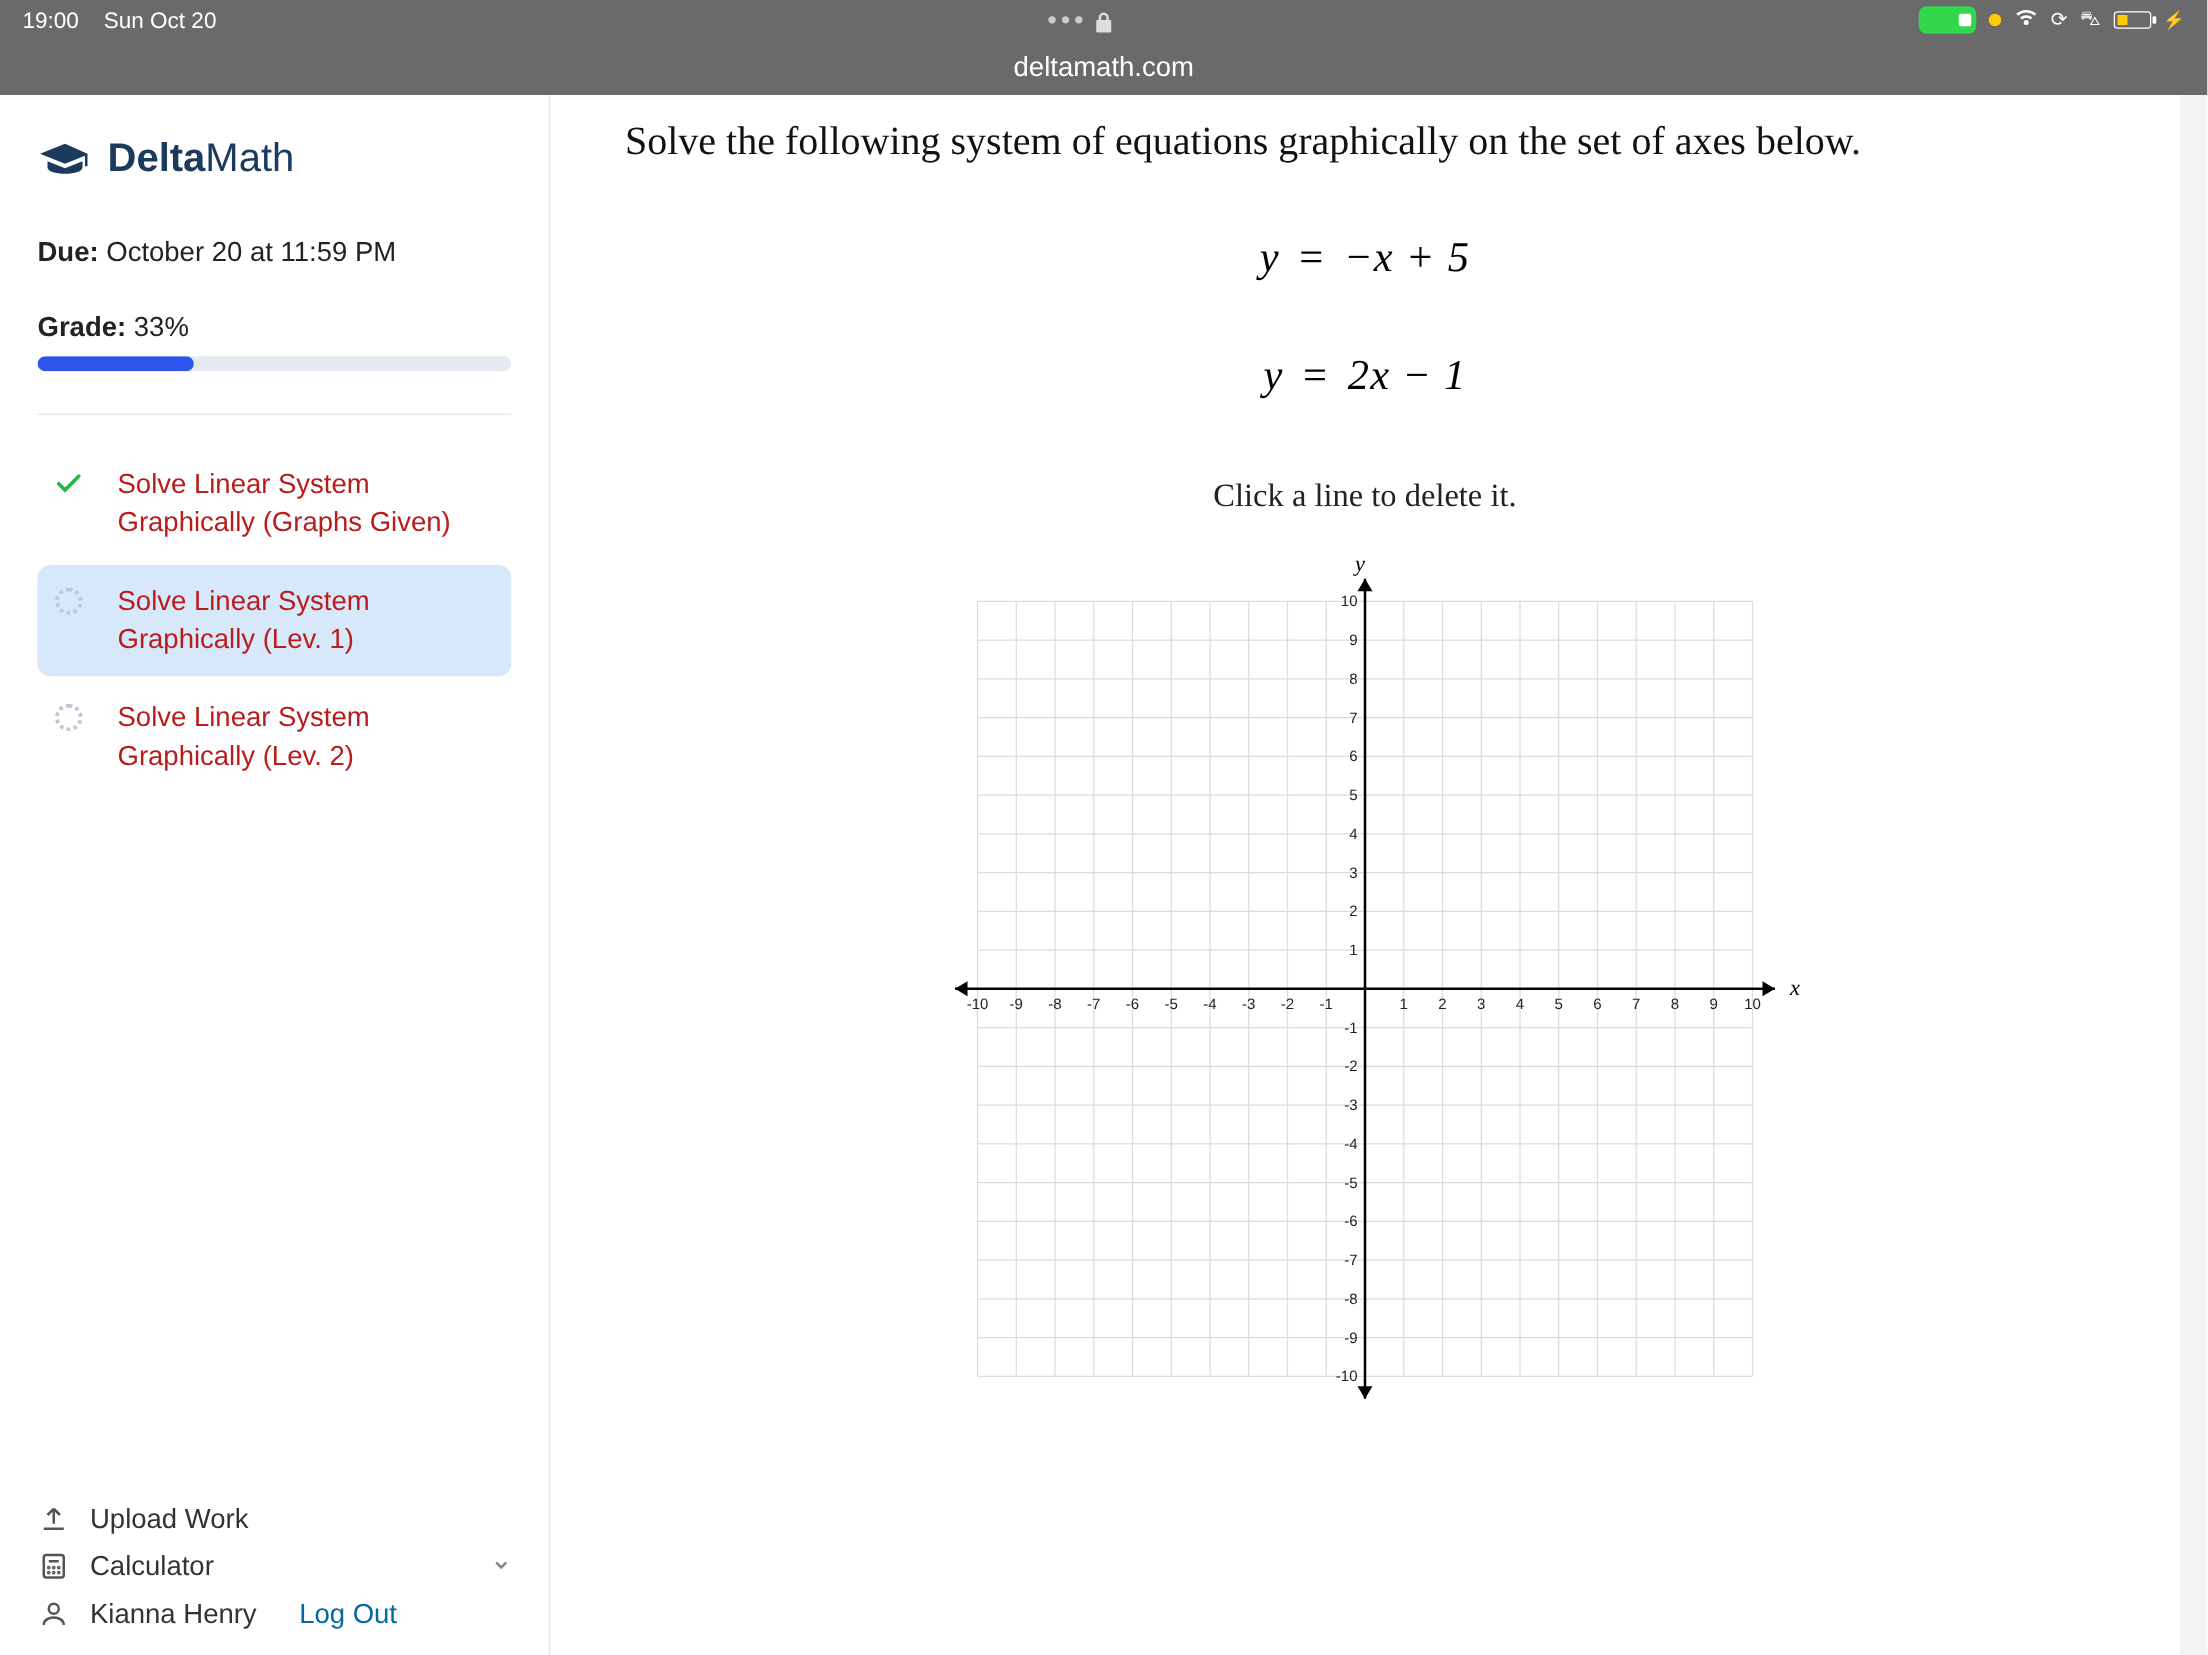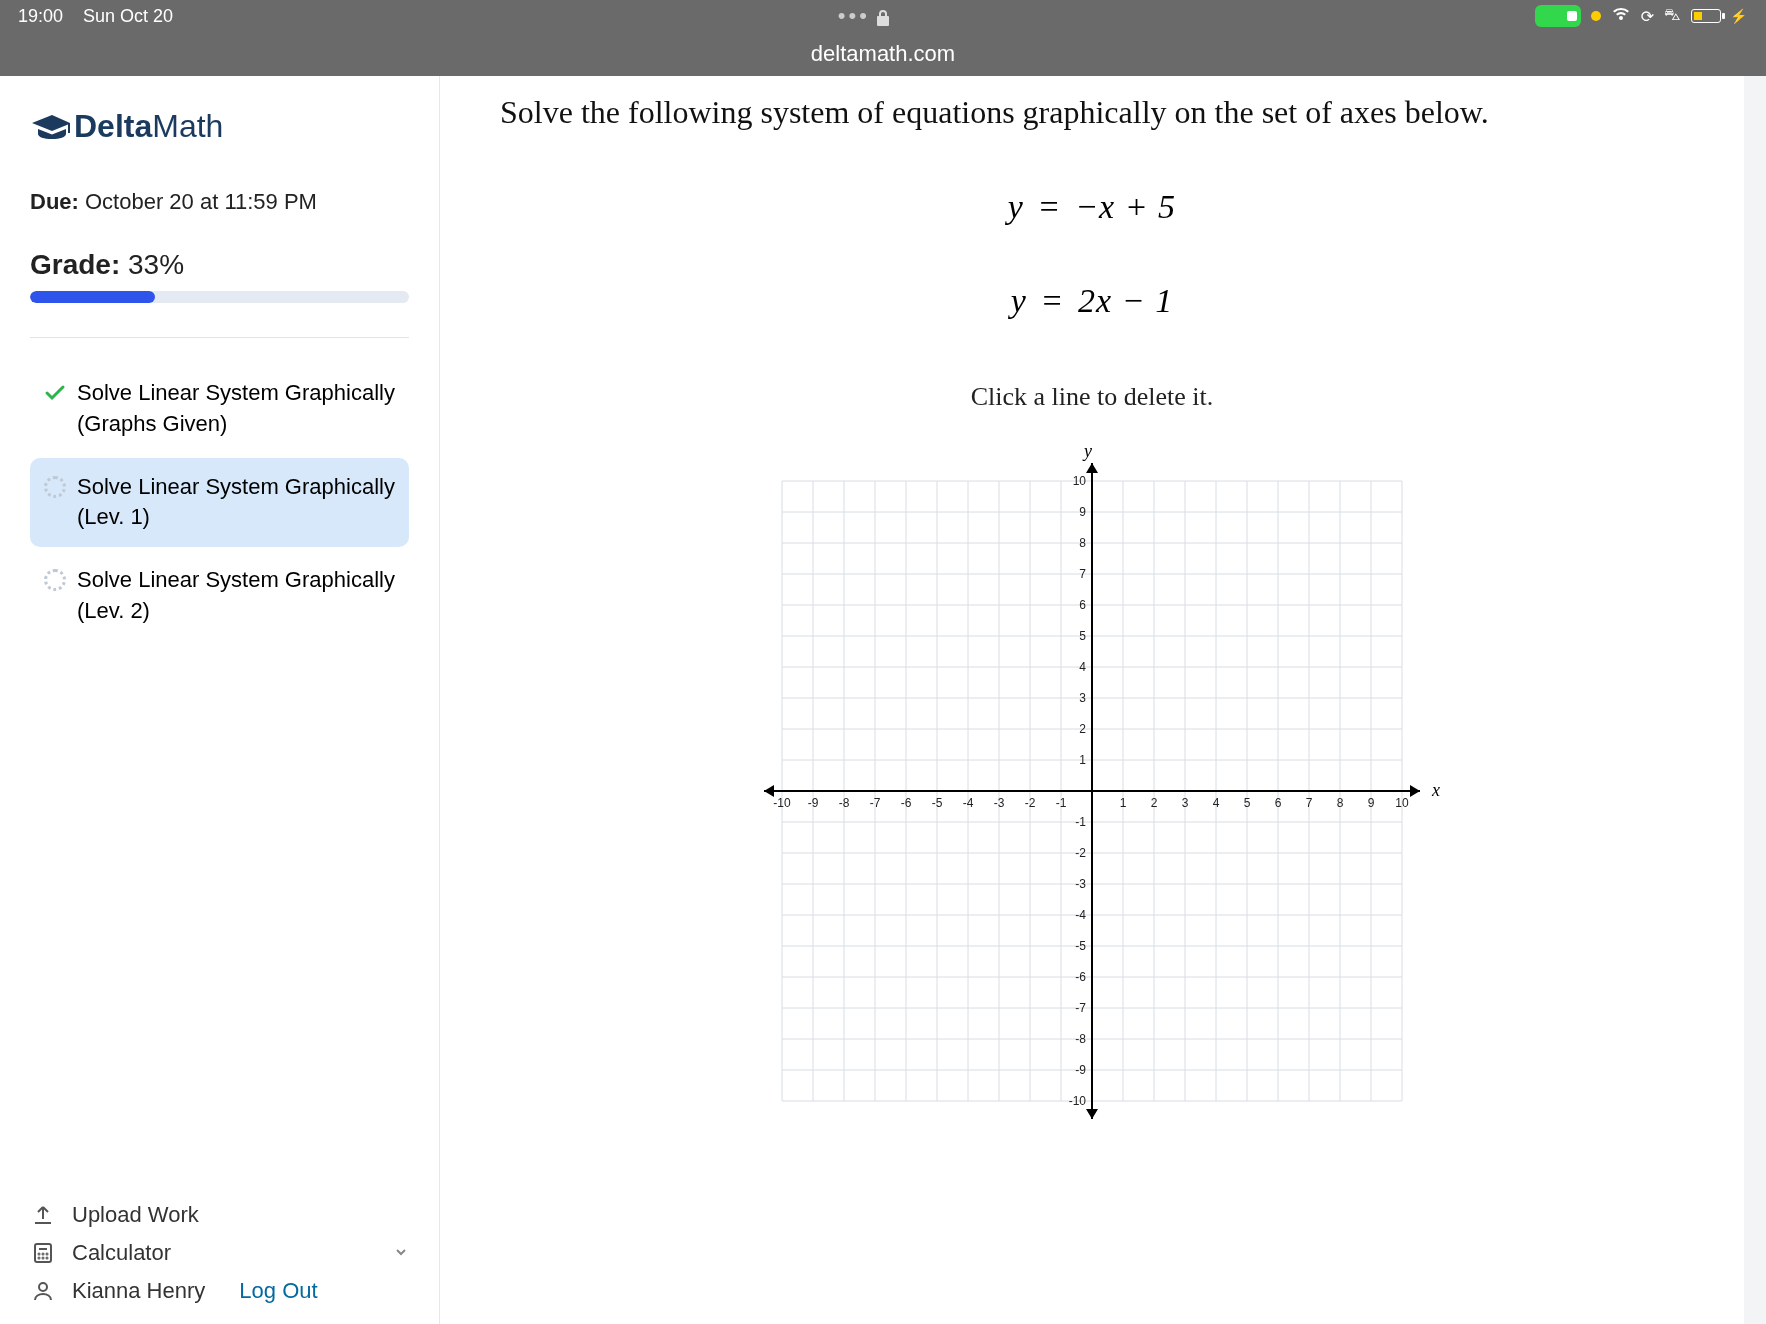--- a/index.html
+++ b/index.html
@@ -15,36 +15,36 @@
 .battery { width:30px;height:14px;border:1.5px solid #fff;border-radius:3px;position:relative;}
 .battery::after{content:"";position:absolute;right:-5px;top:3px;width:3px;height:6px;background:#fff;border-radius:1px;}
 
 .url-bar { height: 44px; background: #6a6a6a; color: #ddd; display: flex; align-items: center; justify-content: center; font-size: 22px; gap: 8px; flex-direction: column; }
 .url-bar .domain { color: #fff; }
 .url-bar .private { color: #bbb; }
 
 .content { display: flex; height: calc(100% - 76px); }
 
 .sidebar { width: 440px; border-right: 1px solid #e8e8e8; padding: 32px 30px 20px 30px; display: flex; flex-direction: column; background:#fff; }
-.logo { display: flex; align-items: center; margin-bottom: 44px; }
+.logo { display: flex; align-items: center; gap: 12px; margin-bottom: 44px; }
 .logo-icon { width: 44px; height: 28px; }
 .logo-text { font-size: 32px; color: #1b3a5e; font-weight: 400; }
 .logo-text b { font-weight: 700; }
 
 .assignment-title { font-size: 24px; font-weight: 700; color: #222; line-height: 1.35; margin-bottom: 14px; }
 .due { font-size: 22px; color: #222; margin-bottom: 34px; }
 .due b { font-weight: 700; }
-.grade-label { font-size: 28px; color: #222; margin-bottom: 10px; }
+.grade-label { font-size: 22px; color: #222; margin-bottom: 10px; }
 .grade-label b { font-weight: 700; }
 .progress { width: 100%; height: 12px; background: #e4e9f2; border-radius: 6px; overflow: hidden; margin-bottom: 34px; }
 .progress-fill { height: 100%; background: #2f54eb; border-radius: 6px; }
 .divider { height: 1px; background: #e4e4e4; margin-bottom: 26px; }
 
 .tasks { flex: 0 0 auto; }
-.task { display: flex; gap: 9px; padding: 14px 12px; border-radius: 10px; font-size: 22px; color: #000000; line-height: 1.4; cursor: pointer; margin-bottom: 4px; }
+.task { display: flex; gap: 26px; padding: 14px 12px; border-radius: 10px; font-size: 22px; color: #b91c1c; line-height: 1.4; cursor: pointer; margin-bottom: 4px; }
 .task.active { background: #d6e8fa; }
 .task .status-icon { width: 26px; height: 26px; flex-shrink: 0; margin-top: 2px; display:flex; align-items:center; justify-content:center; }
 .spinner { width: 22px; height: 22px; border: 3px dotted #bfc9d6; border-radius: 50%; }
 
 .spacer { flex: 1; }
 
 .bottom-actions { display: flex; flex-direction: column; gap: 12px; padding-top: 20px; }
 .action-row { display: flex; align-items: center; gap: 16px; font-size: 22px; color: #333; cursor: pointer; }
 .action-icon { width: 26px; height: 26px; color: #555; display:flex;align-items:center;justify-content:center; }
 .chevron { margin-left: auto; color: #888; }

